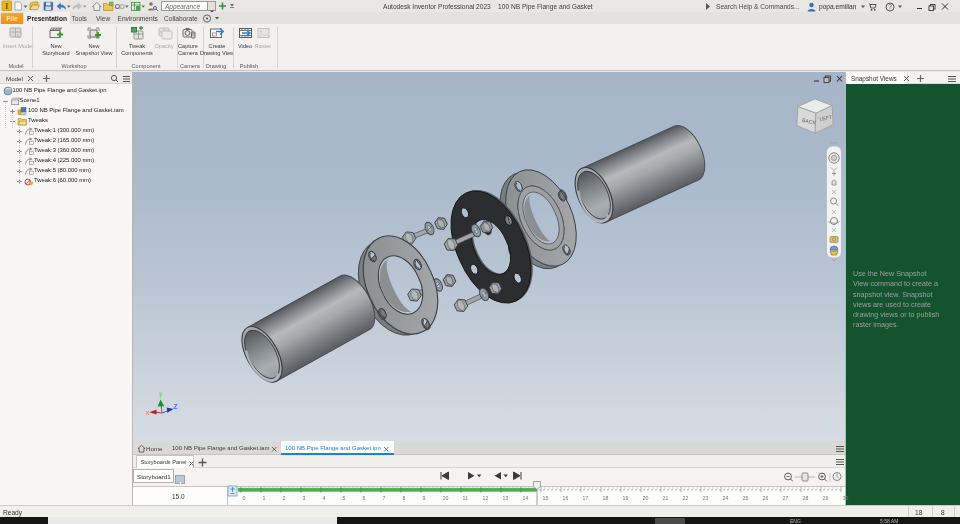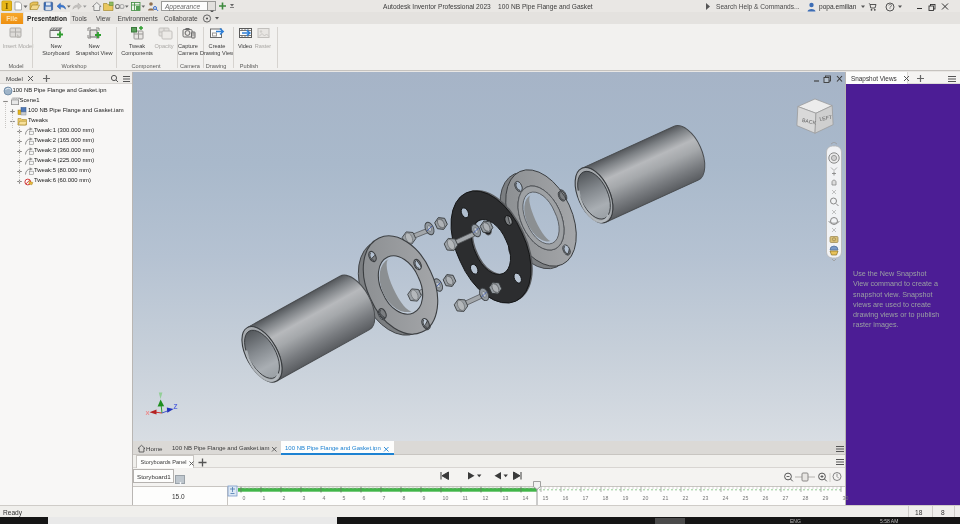--- a/index.html
+++ b/index.html
@@ -433,21 +433,21 @@
       <path d="M2.8,79 a5.2,2.2 0 0 0 10.4,0" fill="none" stroke="#888" stroke-width="0.8"></path>
 <path d="M6,86 l4,4 M6,90 l4,-4" stroke="#aaa" stroke-width="0.7"></path>
 <rect x="4" y="94.5" width="8" height="6" rx="1" fill="#d9c07a" stroke="#97824a" stroke-width="0.7"></rect>
       <circle cx="8" cy="97.3" r="1.6" fill="none" stroke="#97824a" stroke-width="0.7"></circle>
 <path d="M4,108 a4,4 0 0 1 8,0 Z" fill="#7a9ac8" stroke="#4a6a98" stroke-width="0.7"></path>
 <path d="M4,109 h8 l-1.5,4 h-5 Z" fill="#e8c25a" stroke="#8a7020" stroke-width="0.7"></path>
 <path d="M6,117 l2,2 2,-2" fill="none" stroke="#9a9a9a" stroke-width="0.8"></path>
 </svg>
 </div>
 
-<div class="abs" style="left:845px;top:72px;width:115px;height:433px;background:#4c1d95;border-left:1px solid #b9b6b3;">
+<div class="abs" style="left:845px;top:72px;width:115px;height:433px;background:#14532d;border-left:1px solid #b9b6b3;">
   <div class="abs" style="left:0;top:0;width:115px;height:12px;background:#f4f3f1;border-bottom:1px solid #dcdad7;">
     <div class="abs" style="left:0;top:0;width:62px;height:12px;background:#fdfdfc;border-right:1px solid #dcdad7;">
         <span class="t" style="position:absolute;left:5px;top:2.5px;font-size:6.4px;color:#333;">Snapshot Views</span>
       </div>
     <svg class="abs" style="left:57px;top:3px" width="8" height="8">
         <path d="M1,1 l5,5 M6,1 l-5,5" stroke="#555" stroke-width="1"></path>
       </svg>
     <svg class="abs" style="left:70px;top:2px" width="9" height="9">
         <path d="M4.5,1 v7 M1,4.5 h7" stroke="#666" stroke-width="1.2"></path>
       </svg>

